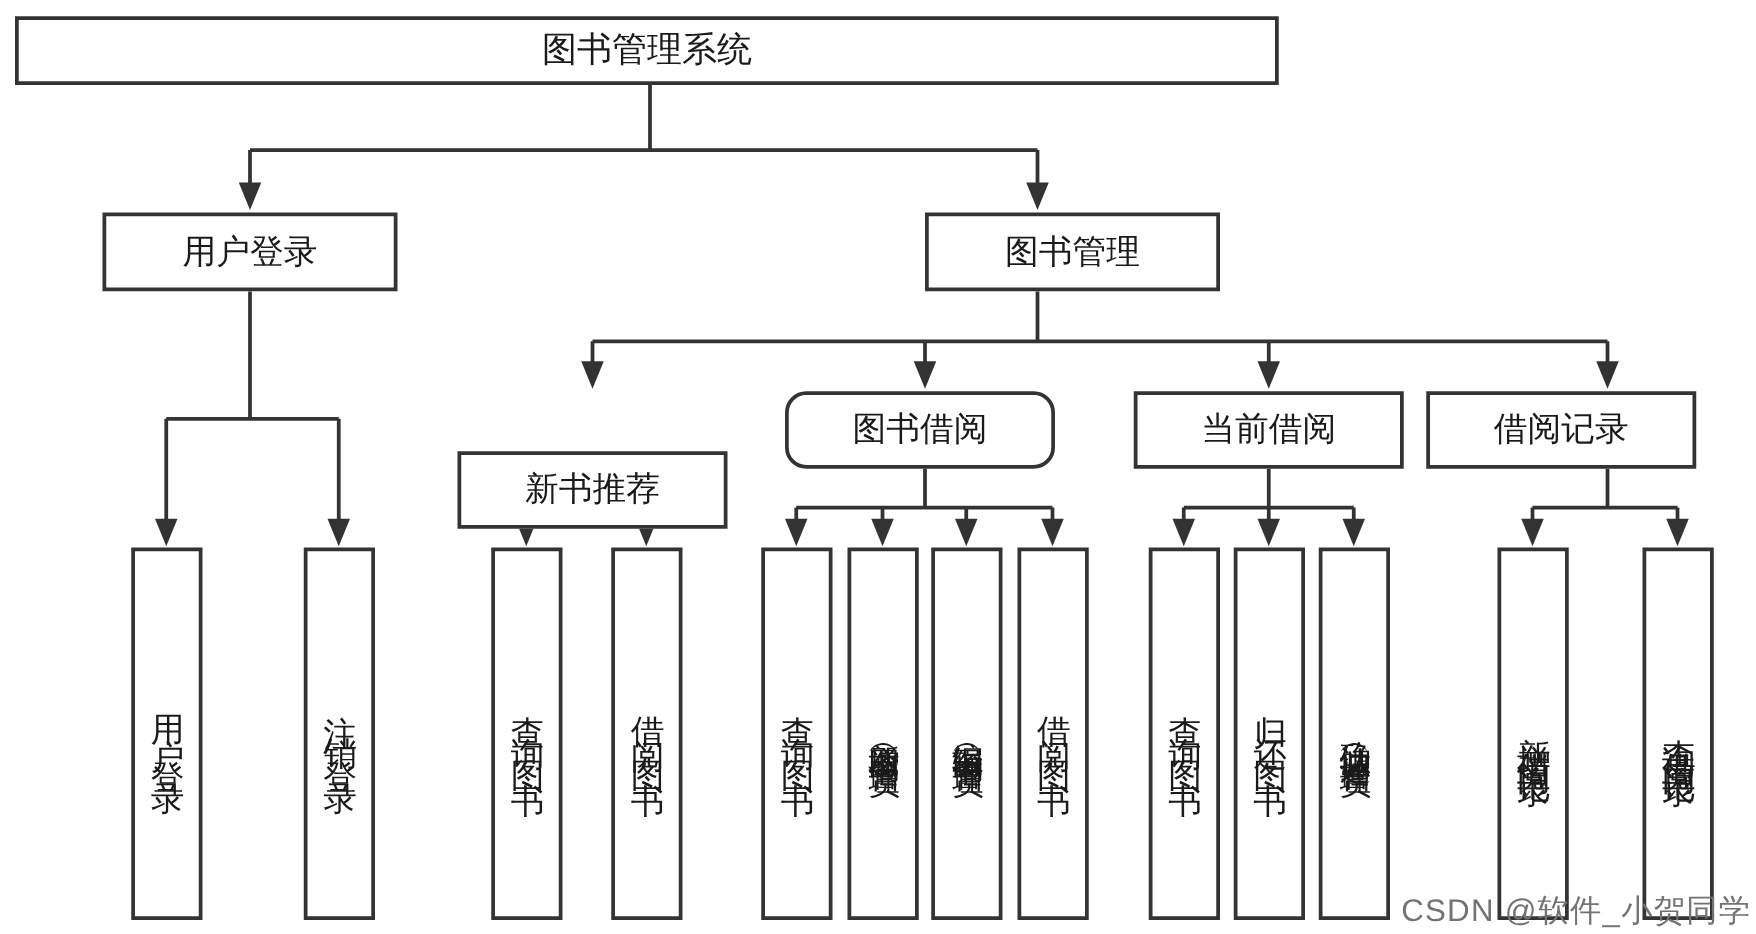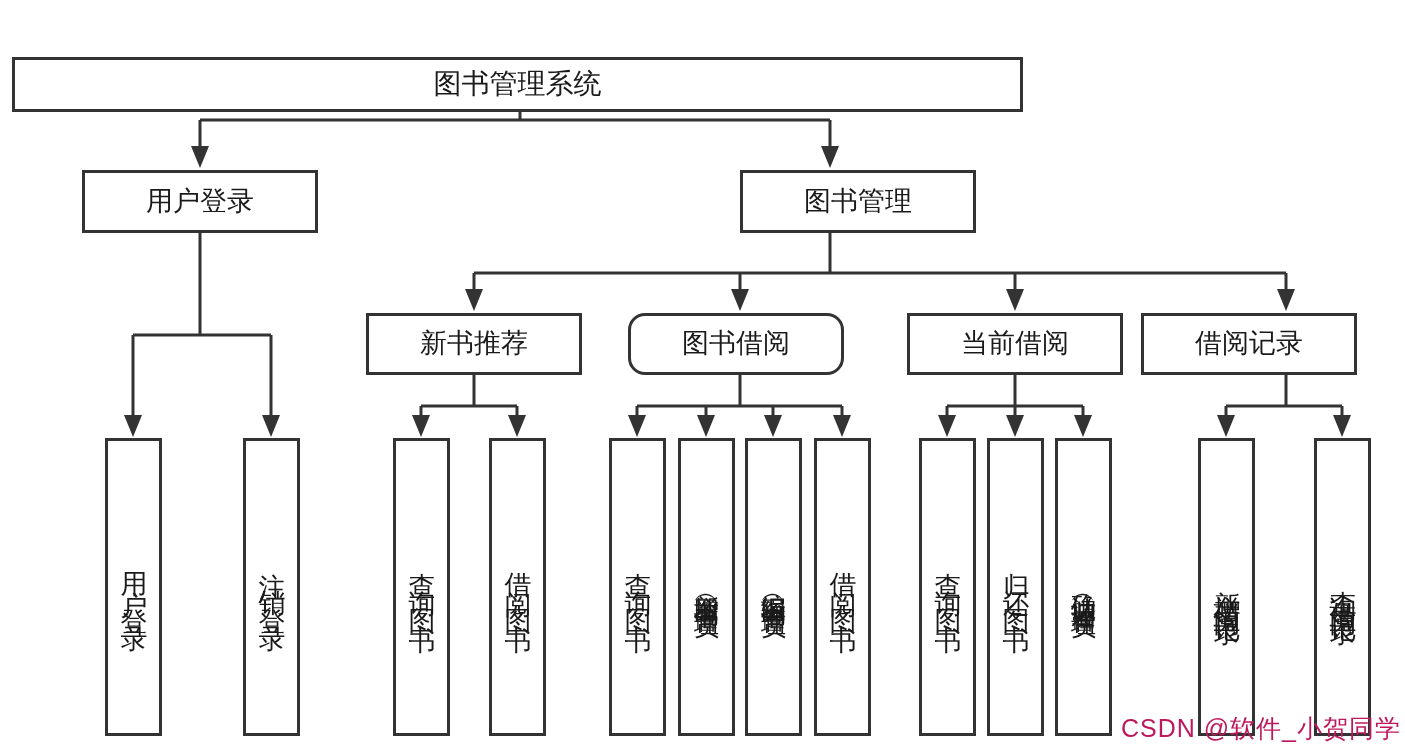--- a/index.html
+++ b/index.html
@@ -30,29 +30,28 @@
     align-items: center;
     justify-content: center;
     text-align: center;
     line-height: 1.15;
   }
 
   .root {
     left: 12px; top: 13px;
     width: 1011px; height: 55px;
     font-size: 28px;
-    margin-top: 44px;
   }
 
   .lvl2 { top: 170px; height: 63px; font-size: 27px; }
   .lvl2.user-login  { left: 82px;  width: 236px; }
   .lvl2.book-mgmt   { left: 740px; width: 236px; }
 
   .lvl3 { top: 313px; height: 62px; width: 216px; font-size: 27px; }
-  .lvl3.n1 { left: 366px; }
+  .lvl3.n1 { left: 366px; margin-top: 48px; }
   .lvl3.n2 { left: 628px; border-radius: 17px; }
   .lvl3.n3 { left: 907px; }
   .lvl3.n4 { left: 1141px; }
 
   .leaf {
     top: 438px;
     width: 57px; height: 298px;
     writing-mode: vertical-rl;
     text-orientation: mixed;
     font-size: 27px;
@@ -73,21 +72,21 @@
   .leaf.p10 { left: 987px; }
   .leaf.p11 { left: 1055px; }
   .leaf.p12 { left: 1198px; }
   .leaf.p13 { left: 1314px; }
 
   .watermark {
     position: absolute;
     right: 4px;
     top: 712px;
     font-size: 25px;
-    color: #be185d;
+    color: #737373;
     white-space: nowrap;
     letter-spacing: 1px;
     z-index: 5;
   }
 </style>
 </head>
 <body>
 
 <div class="canvas">
 

